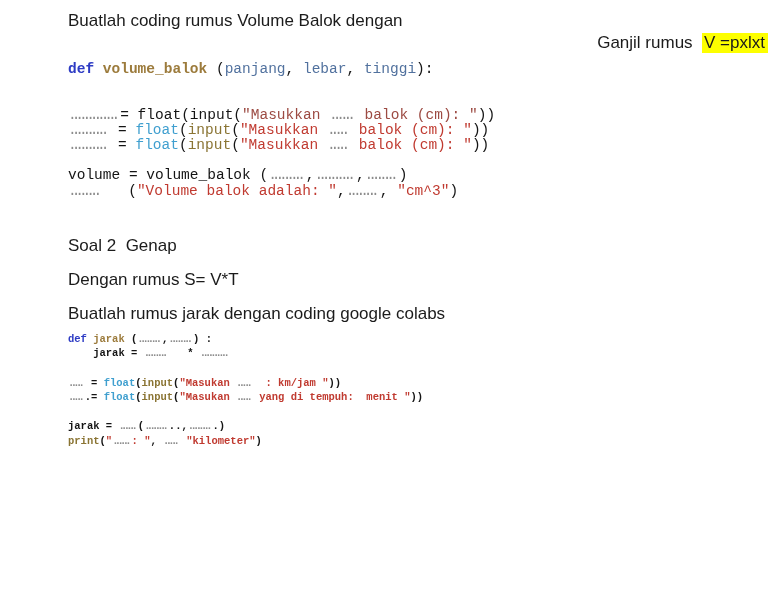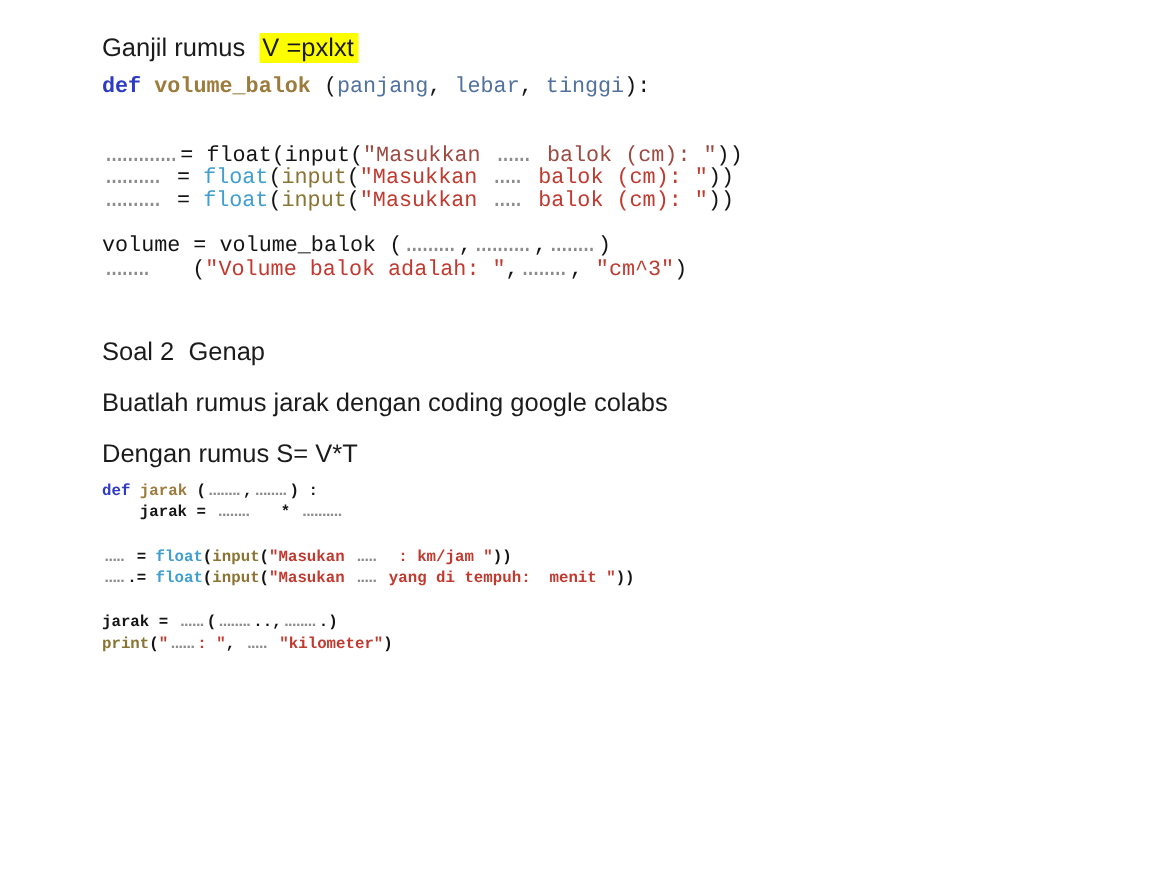--- a/index.html
+++ b/index.html
@@ -2,21 +2,21 @@
 <html style="--hl: #fdff00; --k: #2d3bc4; --fn: #9c7b3c; --pa: #51719e; --rt: #b53bbf; --bi: #3f9fcf; --fi: #8a7433; --s: #c03a30; --sd: #9c4a42; --d: #8c8c8c;"><head>
 <meta charset="utf-8">
 <style>
   html,body{margin:0;padding:0;}
   body{
     width:768px;height:594px;background:#ffffff;overflow:hidden;
     font-family:"Liberation Sans",sans-serif;color:#1b1b1b;
   }
   .doc{padding:10px 0 0 68px;}
   .h{font-size:17px;line-height:22px;font-weight:400;color:#1b1b1b;margin:0;white-space:pre;}
-  .h2{margin-top:11px;}
+  .h2{text-align:right;}
   .hl{background:var(--hl,#fdff00);padding:0 3px 1px 2px;}
   .code{font-family:"Liberation Mono",monospace;color:#141414;}
   .code1{font-size:14.5px;line-height:15.2px;margin-top:8px;}
   .code2{font-size:10.5px;line-height:14.6px;margin-top:7px;font-weight:bold;}
   .cl{white-space:pre;}
   .k{color:var(--k,#2d3bc4);font-weight:bold;}
   .fn{color:var(--fn,#9c7b3c);font-weight:bold;}
   .pa{color:var(--pa,#51719e);}
   .rt{color:var(--rt,#b53bbf);font-weight:bold;}
   .bi{color:var(--bi,#3f9fcf);}
@@ -27,38 +27,39 @@
   .p{color:#141414;}
   .sm{font-size:10px;font-weight:bold;color:#141414;}
   .sp1{margin-top:36px;}
   .sp2{margin-top:12px;}
 </style>
 </head>
 <body>
 
 <div class="doc">
 
+  <p class="h">Buatlah coding rumus Volume Balok dengan</p>
 
   <p class="h h2"><span>Ganjil rumus  </span><span class="hl">V =pxlxt</span></p>
 
   <div class="code code1">
       <div class="cl"><span class="k">def</span><span class="p"> </span><span class="fn">volume_balok</span><span class="p"> (</span><span class="pa">panjang</span><span class="p">, </span><span class="pa">lebar</span><span class="p">, </span><span class="pa">tinggi</span><span class="p">):</span></div>
       <div class="cl">&nbsp;</div>
       <div class="cl">&nbsp;</div>
       <div class="cl"><span class="d">.............</span><span class="p">= float(input(</span><span class="sd">"Masukkan </span><span class="d">......</span><span class="sd"> balok (cm): "</span><span class="p">))</span></div>
       <div class="cl"><span class="d">..........</span><span class="p"> = </span><span class="bi">float</span><span class="p">(</span><span class="fi">input</span><span class="p">(</span><span class="s">"Masukkan </span><span class="d">.....</span><span class="s"> balok (cm): "</span><span class="p">))</span></div>
       <div class="cl"><span class="d">..........</span><span class="p"> = </span><span class="bi">float</span><span class="p">(</span><span class="fi">input</span><span class="p">(</span><span class="s">"Masukkan </span><span class="d">.....</span><span class="s"> balok (cm): "</span><span class="p">))</span></div>
       <div class="cl">&nbsp;</div>
       <div class="cl"><span class="p">volume = volume_balok (</span><span class="d">.........</span><span class="p">,</span><span class="d">..........</span><span class="p">,</span><span class="d">........</span><span class="p">)</span></div>
       <div class="cl"><span class="d">........</span><span class="p">   (</span><span class="s">"Volume balok adalah: "</span><span class="p">,</span><span class="d">........</span><span class="p">, </span><span class="s">"cm^3"</span><span class="p">)</span></div>
     </div>
 
   <p class="h sp1">Soal 2  Genap</p>
+  <p class="h sp2">Dengan rumus S= V*T</p>
   <p class="h sp2">Buatlah rumus jarak dengan coding google colabs</p>
-  <p class="h sp2">Dengan rumus S= V*T</p>
 
   <div class="code code2">
       <div class="cl"><span class="k">def</span><span class="p"> </span><span class="fn">jarak</span><span class="p"> (</span><span class="d">........</span><span class="p">,</span><span class="d">........</span><span class="p">) :</span></div>
       <div class="cl"><span class="p">    jarak = </span><span class="d">........</span><span class="p">   * </span><span class="d">..........</span></div>
       <div class="cl">&nbsp;</div>
       <div class="cl"><span class="d">.....</span><span class="p"> = </span><span class="bi">float</span><span class="p">(</span><span class="fi">input</span><span class="p">(</span><span class="s">"Masukan </span><span class="d">.....</span><span class="s">  : km/jam "</span><span class="p">))</span></div>
       <div class="cl"><span class="d">.....</span><span class="p">.= </span><span class="bi">float</span><span class="p">(</span><span class="fi">input</span><span class="p">(</span><span class="s">"Masukan </span><span class="d">.....</span><span class="s"> yang di tempuh:  menit "</span><span class="p">))</span></div>
       <div class="cl">&nbsp;</div>
       <div class="cl"><span class="p">jarak = </span><span class="d">......</span><span class="p">(</span><span class="d">........</span><span class="p">..,</span><span class="d">........</span><span class="p">.)</span></div>
       <div class="cl"><span class="fi">print</span><span class="p">(</span><span class="s">"</span><span class="d">......</span><span class="s">: "</span><span class="p">, </span><span class="d">.....</span><span class="p"> </span><span class="s">"kilometer"</span><span class="p">)</span></div>

